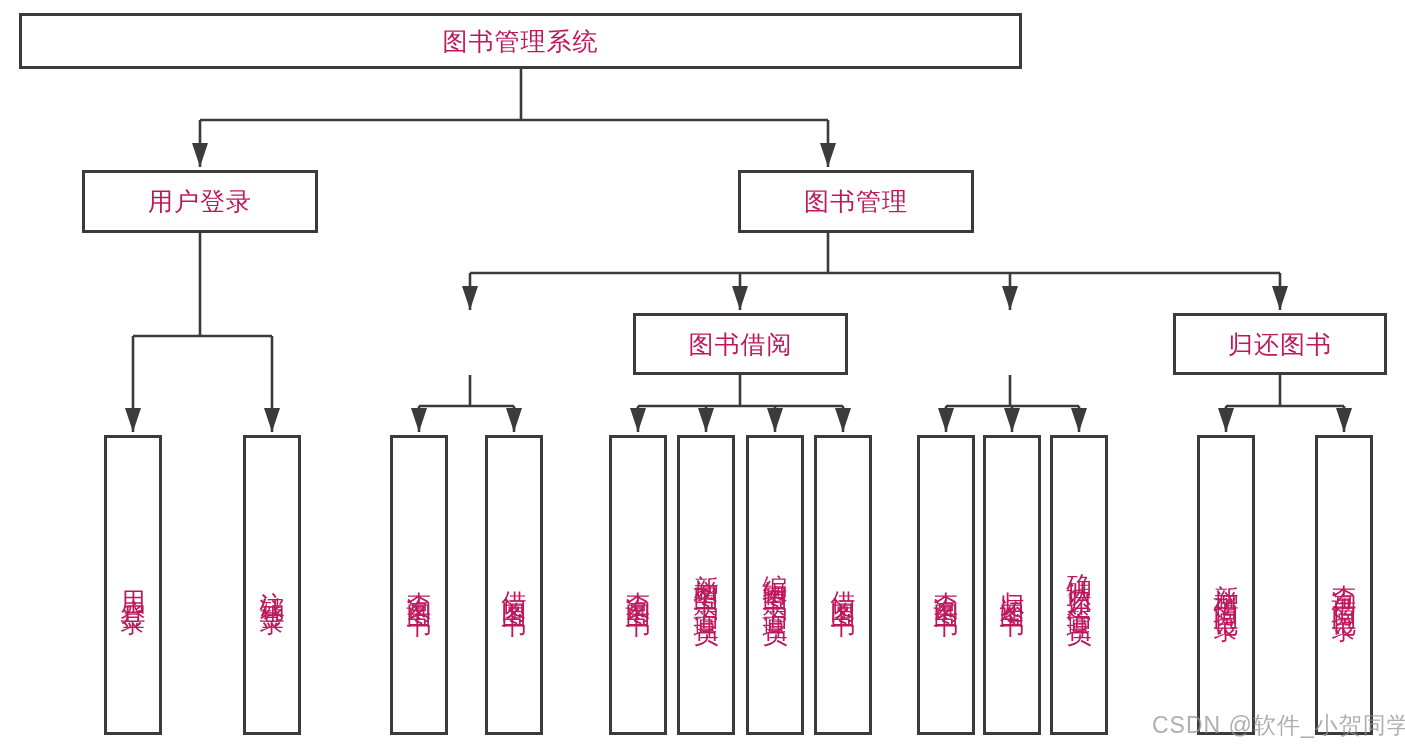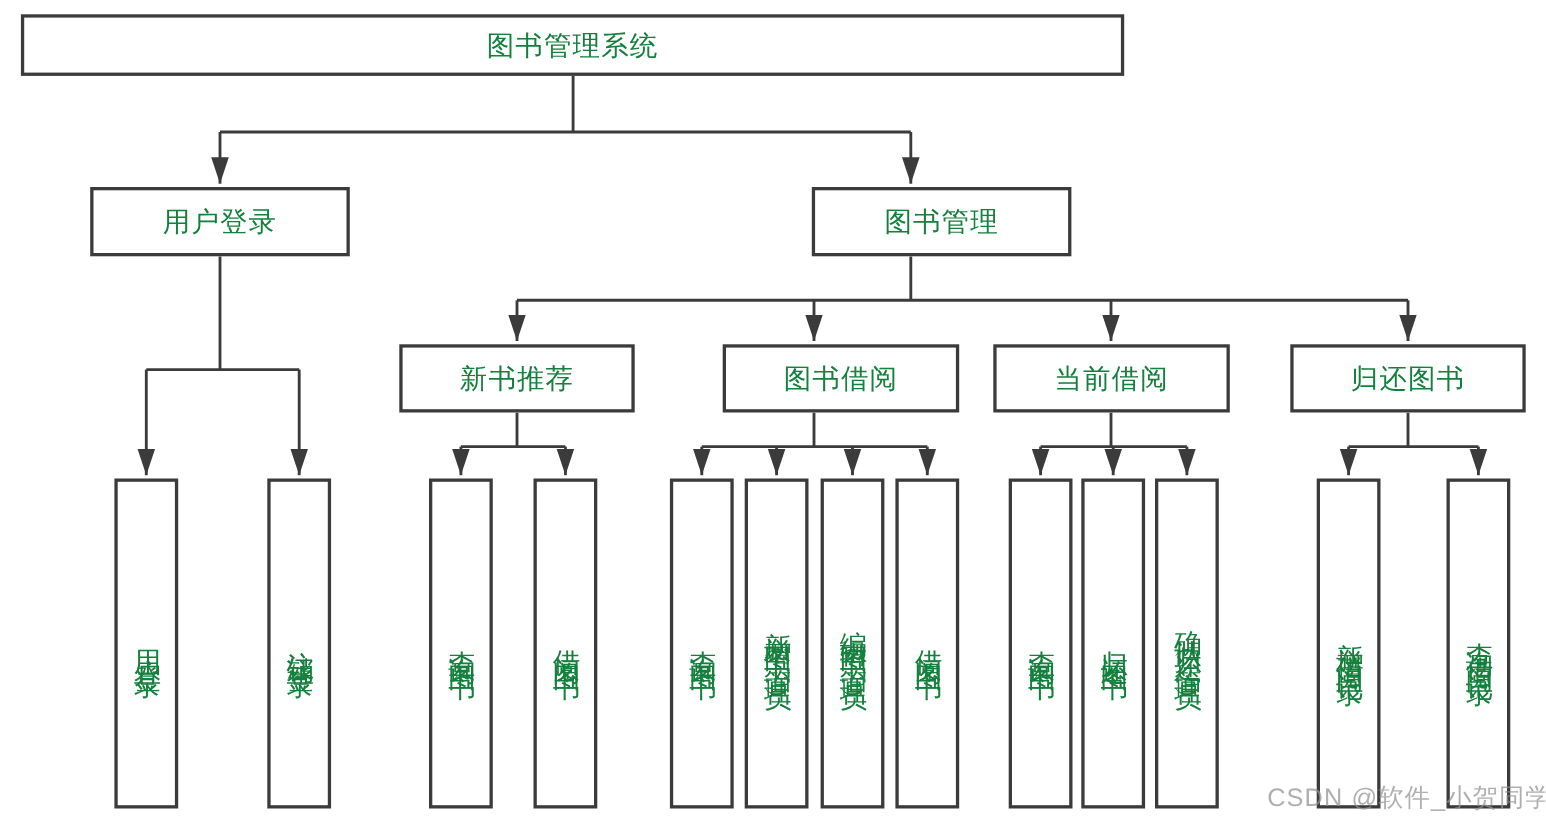--- a/index.html
+++ b/index.html
@@ -13,37 +13,37 @@
   }
   #wires { position: absolute; left: 0; top: 0; width: 1405px; height: 747px; }
   .box {
     position: absolute;
     box-sizing: border-box;
     background: #ffffff;
     border: 3px solid #3b3b3b;
     display: flex;
     align-items: center;
     justify-content: center;
-    color: #15803d;
+    color: #be185d;
     font-size: 25px;
     letter-spacing: 1px;
     z-index: 2;
   }
   .vbox span {
     writing-mode: vertical-rl;
     text-orientation: mixed;
     letter-spacing: 7px;
     line-height: 1;
   }
   
   #n-root  { left: 19px;   top: 13px;  width: 1003px; height: 56px; }
   #n-login { left: 82px;   top: 170px; width: 236px;  height: 63px; }
   #n-mgmt  { left: 710px;  top: 170px; width: 236px;  height: 63px; margin-left: 28px; }
   #n-g0 { left: 363px;  top: 313px; width: 214px; height: 62px; }
-  #n-g1 { left: 633px;  top: 313px; width: 215px; height: 62px; margin-left: 24px; }
+  #n-g1 { left: 633px;  top: 313px; width: 215px; height: 62px; }
   #n-g2 { left: 903px;  top: 313px; width: 215px; height: 62px; }
   #n-g3 { left: 1173px; top: 313px; width: 214px; height: 62px; }
   .leaf { top: 435px; width: 58px; height: 300px; }
   #l-0  { left: 104px; }  #l-1  { left: 243px; }
   #l-2  { left: 390px; }  #l-3  { left: 485px; }
   #l-4  { left: 609px; }  #l-5  { left: 677px; }
   #l-6  { left: 746px; }  #l-7  { left: 814px; }
   #l-8  { left: 917px; }  #l-9  { left: 983px; }
   #l-10 { left: 1050px; }
   #l-11 { left: 1197px; } #l-12 { left: 1315px; }
@@ -112,28 +112,22 @@
     <span>图书管理系统</span>
   </div>
 
   <div class="box" id="n-login">
     <span>用户登录</span>
   </div>
   <div class="box" id="n-mgmt">
     <span>图书管理</span>
   </div>
 
-  <div class="box" id="n-g0">
-    <span>新书推荐</span>
-  </div>
   <div class="box" id="n-g1">
     <span>图书借阅</span>
-  </div>
-  <div class="box" id="n-g2">
-    <span>当前借阅</span>
   </div>
   <div class="box" id="n-g3">
     <span>归还图书</span>
   </div>
 
   <div class="box vbox leaf" id="l-0">
     <span>用户登录</span>
   </div>
   <div class="box vbox leaf" id="l-1">
     <span>注销登录</span>

